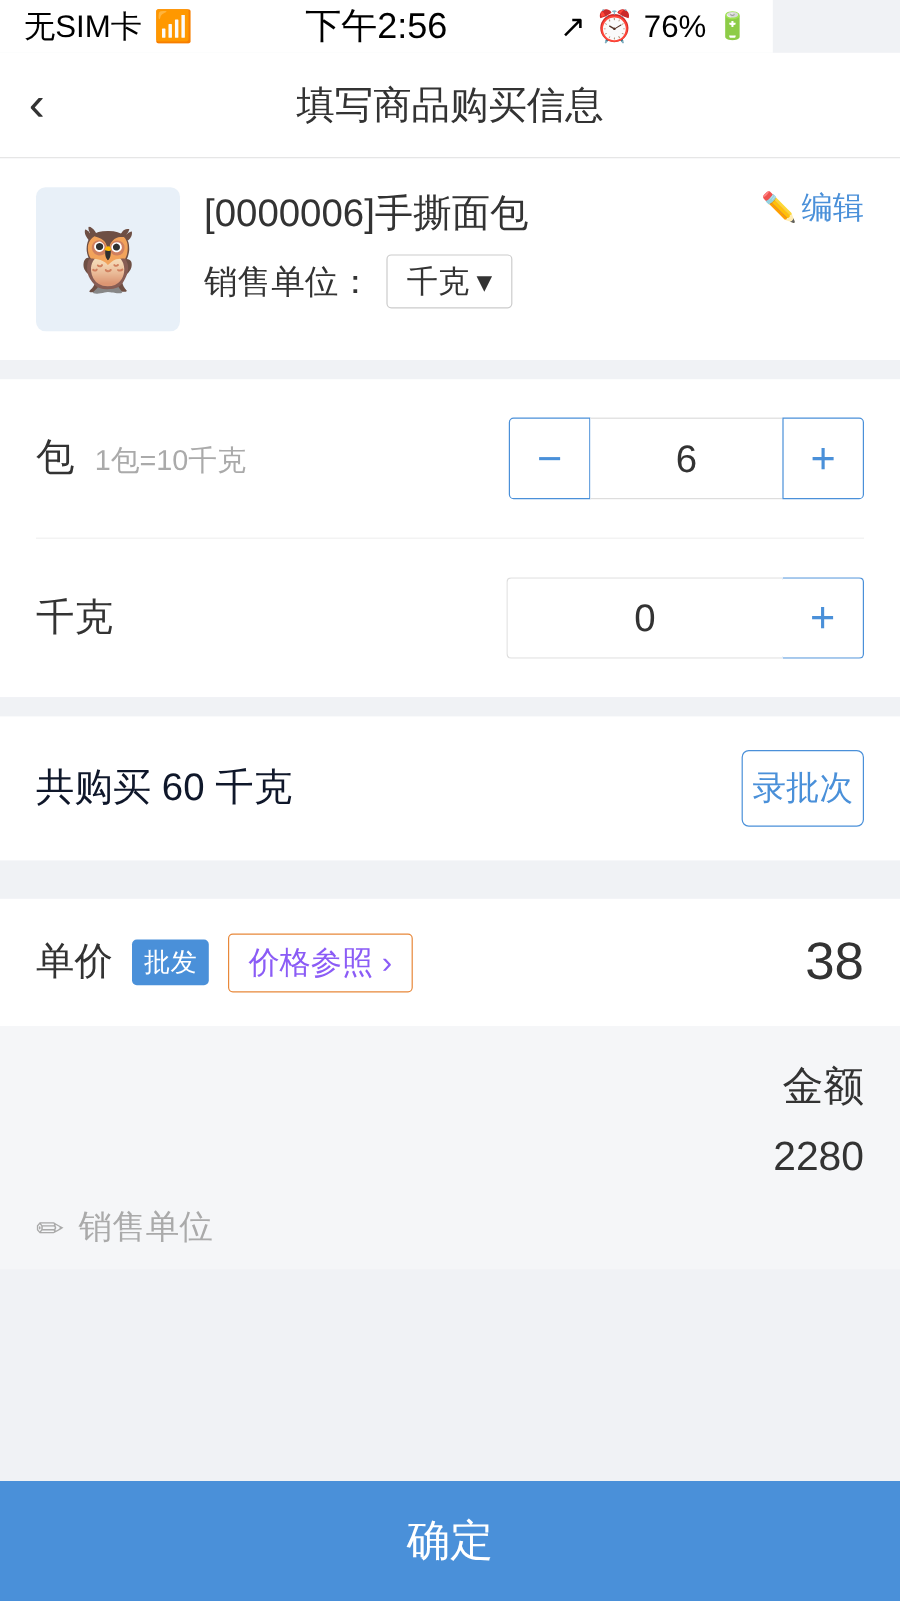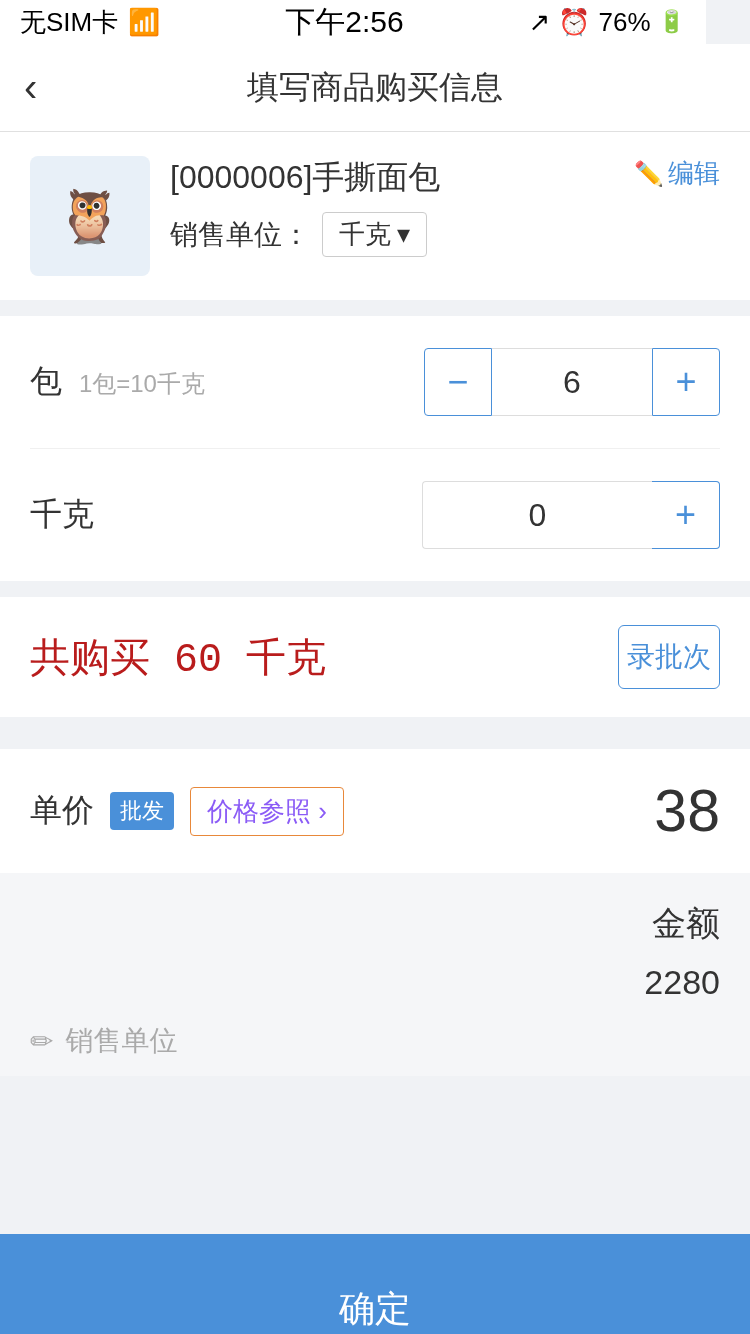--- a/index.html
+++ b/index.html
@@ -8,21 +8,21 @@
       font-family: -apple-system, "PingFang SC", "Helvetica Neue", sans-serif;
       width: 750px;
       min-height: 1334px;
       background: #f0f2f5;
       font-size: 32px;
       position: relative;
     }
 
     
     .status-bar {
-      width: 706px;
+      width: 644px;
       height: 44px;
       background: #fff;
       display: flex;
       align-items: center;
       justify-content: space-between;
       padding: 0 20px;
       font-size: 26px;
       color: #000;
     }
     .status-left { display: flex; align-items: center; gap: 10px; }
@@ -168,23 +168,22 @@
     
     .summary-section {
       background: #fff;
       padding: 28px 30px;
       display: flex;
       align-items: center;
       justify-content: space-between;
       margin-bottom: 16px;
     }
     .summary-text {
-      font-size: 40px;
-      color: #b91c1c;
-      font-family: Liberation Mono, monospace;
+      font-size: 32px;
+      color: #0f172a;
     }
     .batch-btn {
       border: 1px solid #4a90d9;
       color: #4a90d9;
       font-size: 28px;
       padding: 12px 8px;
       border-radius: 6px;
       background: #fff;
       cursor: pointer;
     }
@@ -226,21 +225,21 @@
       font-size: 26px;
       padding: 6px 16px;
       border-radius: 4px;
       background: #fff;
       display: flex;
       align-items: center;
       gap: 4px;
       cursor: pointer;
     }
     .price-value {
-      font-size: 59px;
+      font-size: 44px;
       color: #333;
       font-weight: 400;
     }
 
     
     .amount-section {
       background: #f5f6f8;
       padding: 28px 30px 16px 30px;
     }
     .amount-row {
@@ -276,21 +275,21 @@
       background: #f0f2f5;
       height: 280px;
     }
 
     
     .confirm-bar {
       width: 750px;
       height: 100px;
       background: #4a90d9;
       display: flex;
-      align-items: flex-end;
+      align-items: center;
       justify-content: center;
       position: fixed;
       bottom: 0;
       left: 0;
       cursor: pointer;
     }
     .confirm-text {
       font-size: 36px;
       color: #fff;
       font-weight: 500;

